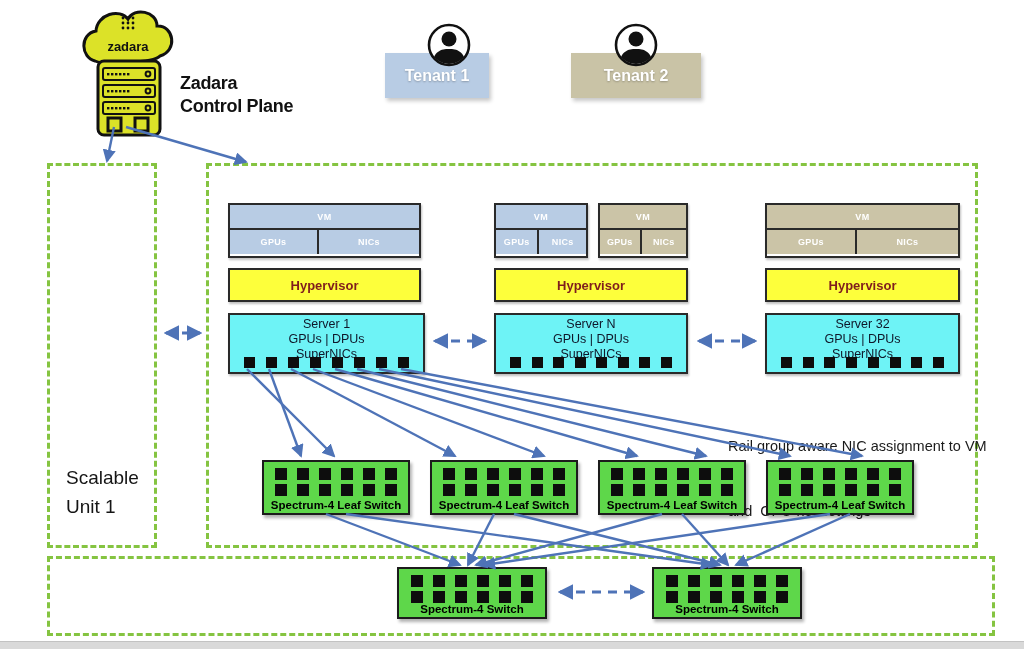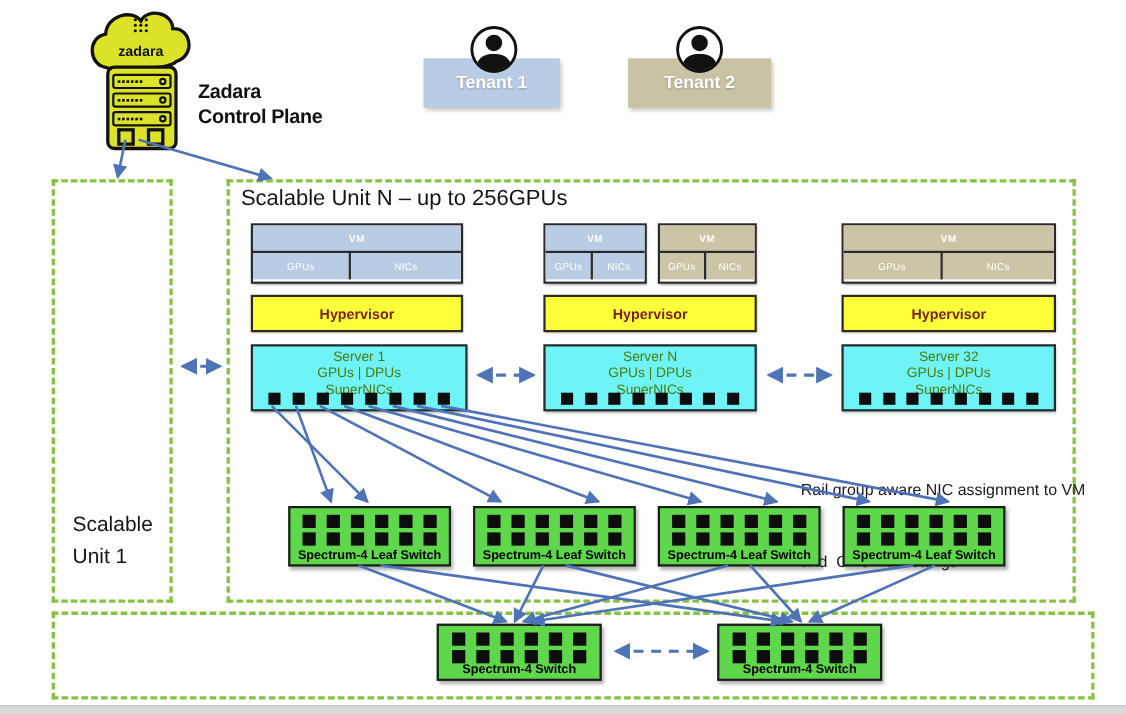--- a/index.html
+++ b/index.html
@@ -35,21 +35,21 @@
 
   
   .tenant {
     position: absolute; top: 53px; height: 45px;
     display: flex; align-items: center; justify-content: center;
     color: #fff; font-weight: bold; font-size: 16px;
     box-shadow: 2px 3px 4px rgba(0,0,0,.22);
     text-shadow: 0 1px 2px rgba(0,0,0,.25);
     z-index: 1;
   }
-  .tenant-1 { left: 385px; width: 124px; background: #b8cce4; }
+  .tenant-1 { left: 385px; width: 104px; background: #b8cce4; }
   .tenant-2 { left: 571px; width: 130px; background: #c9c3a6; }
   .tenant-icon { position: absolute; top: 22px; z-index: 2; }
   .tenant-icon.t1 { left: 426px; }
   .tenant-icon.t2 { left: 613px; }
 
   
   .dashed-box { position: absolute; border: 3px dashed #85c441; background: transparent; }
   .unit-1 { left: 47px;  top: 163px; width: 110px; height: 385px; }
   .unit-n { left: 206px; top: 163px; width: 772px; height: 385px; }
   .spine-box { left: 47px; top: 556px; width: 948px; height: 80px; }
@@ -80,21 +80,21 @@
     z-index: 2;
   }
   .vm-header {
     height: 25px; display: flex; align-items: center; justify-content: center;
     color: #fff; font-weight: bold; font-size: 9px; letter-spacing: .5px;
     border-bottom: 2px solid #2a2a2a;
   }
   .vm-cells { display: flex; height: 24px; }
   .vm-cell {
     display: flex; align-items: center; justify-content: center;
-    color: #fff; font-weight: normal; font-size: 9px; letter-spacing: .3px;
+    color: #fff; font-weight: bold; font-size: 9px; letter-spacing: .3px;
   }
   .vm-cell.gpus { flex: 0 0 46%; }
   .vm-cell.nics { flex: 1; border-left: 2px solid #2a2a2a; }
   .fill-blue { background: #b8cce4; }
   .fill-tan  { background: #cbc4a7; }
   .vmg-1 { left: 228px; width: 193px; }
   .vmg-2a { left: 494px; width: 94px; }
   .vmg-2b { left: 598px; width: 90px; }
   .vmg-3 { left: 765px; width: 195px; }
 
@@ -106,21 +106,21 @@
     box-shadow: 1px 2px 2px rgba(0,0,0,.25);
     z-index: 2;
   }
   .hyp-1 { left: 228px; width: 193px; }
   .hyp-2 { left: 494px; width: 194px; }
   .hyp-3 { left: 765px; width: 195px; }
 
   .server {
     position: absolute; top: 313px; height: 61px;
     background: #6ef3f6; border: 2px solid #2a2a2a;
-    text-align: center; font-size: 12.5px; color: #4d7c0f; line-height: 1.18;
+    text-align: center; font-size: 12.5px; color: #0f172a; line-height: 1.18;
     padding-top: 2px;
     box-shadow: 1px 2px 2px rgba(0,0,0,.25);
     z-index: 2;
   }
   .srv-1 { left: 228px; width: 197px; }
   .srv-2 { left: 494px; width: 194px; }
   .srv-3 { left: 765px; width: 195px; }
   .server .ports-row {
     position: absolute; left: 14px; right: 14px; bottom: 4px;
     display: flex; justify-content: space-between;
@@ -278,21 +278,20 @@
       <circle cx="23" cy="23" r="20" fill="#fff" stroke="#111" stroke-width="2.6"></circle>
       <circle cx="23" cy="17" r="7.5" fill="#111"></circle>
       <path d="M6,42 C8,29 15,27 23,27 C31,27 38,29 40,42 Z" fill="#111" clip-path="url(#clipT2)"></path>
     </svg>
   </div>
 
   <div class="dashed-box unit-1"></div>
   <div class="dashed-box unit-n"></div>
   <div class="dashed-box spine-box"></div>
 
-  <div class="unit-n-title">Scalable Unit N – up to 256GPUs</div>
   <div class="unit-1-label">Scalable Unit 1</div>
 
   <div class="rail-note">
     <div>Rail group aware NIC assignment to VM</div>
     <div>and  GPU-net settings</div>
   </div>
 
   <div class="vm-group vmg-1">
     <div class="vm-header fill-blue">VM</div>
     <div class="vm-cells">

